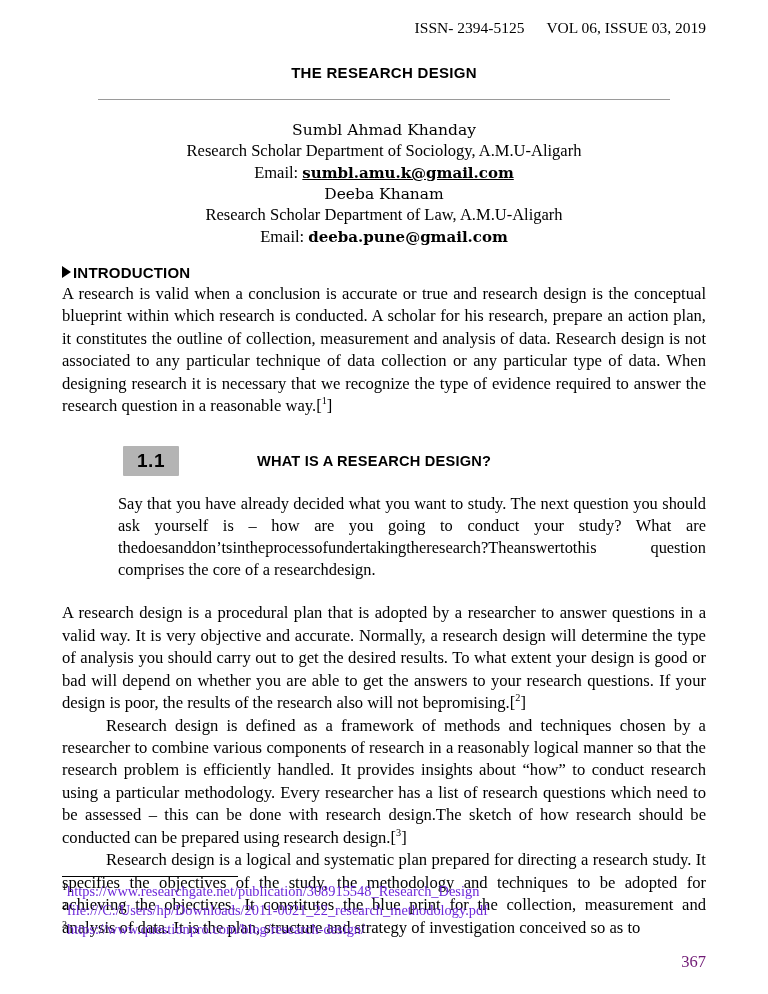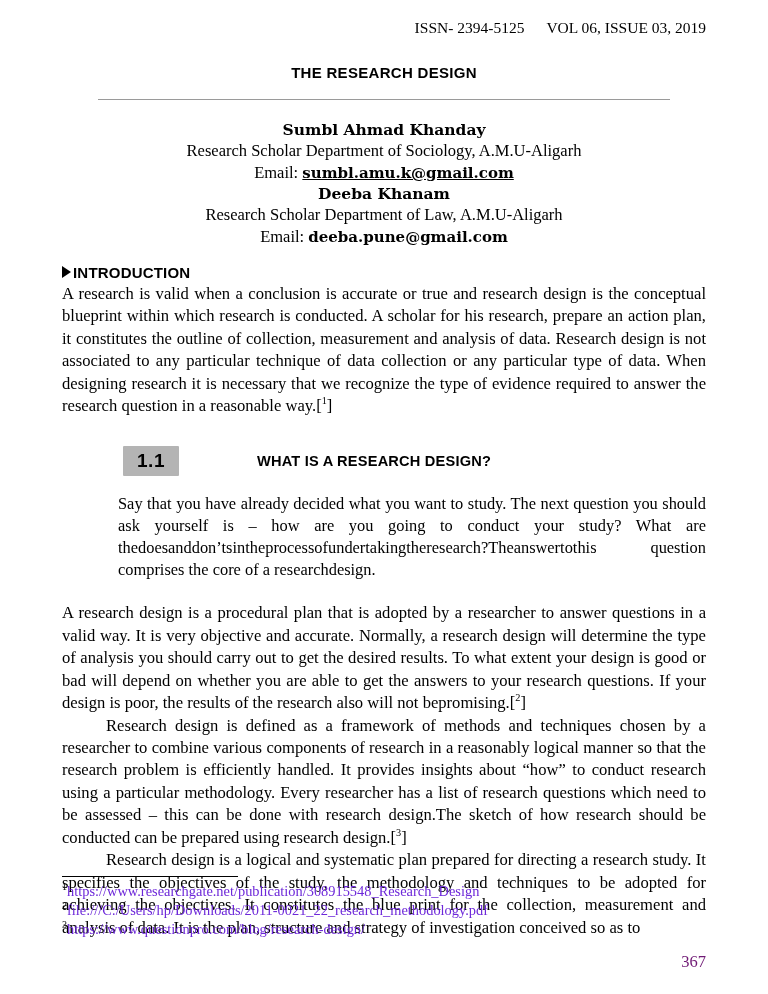--- a/index.html
+++ b/index.html
@@ -70,21 +70,21 @@
 
   
   .authors {
     margin-top: 20px;
     text-align: center;
     font-size: 16.5px;
     line-height: 1.32;
   }
   .author-name {
     font-family: "DejaVu Serif", "Liberation Serif", serif;
-    font-weight: bold;
+    font-weight: normal;
     font-size: 15.5px;
   }
   .author-affil {
     font-size: 16.5px;
   }
   .author-email {
     font-size: 16.5px;
   }
   .email-value {
     font-family: "DejaVu Serif", "Liberation Serif", serif;

